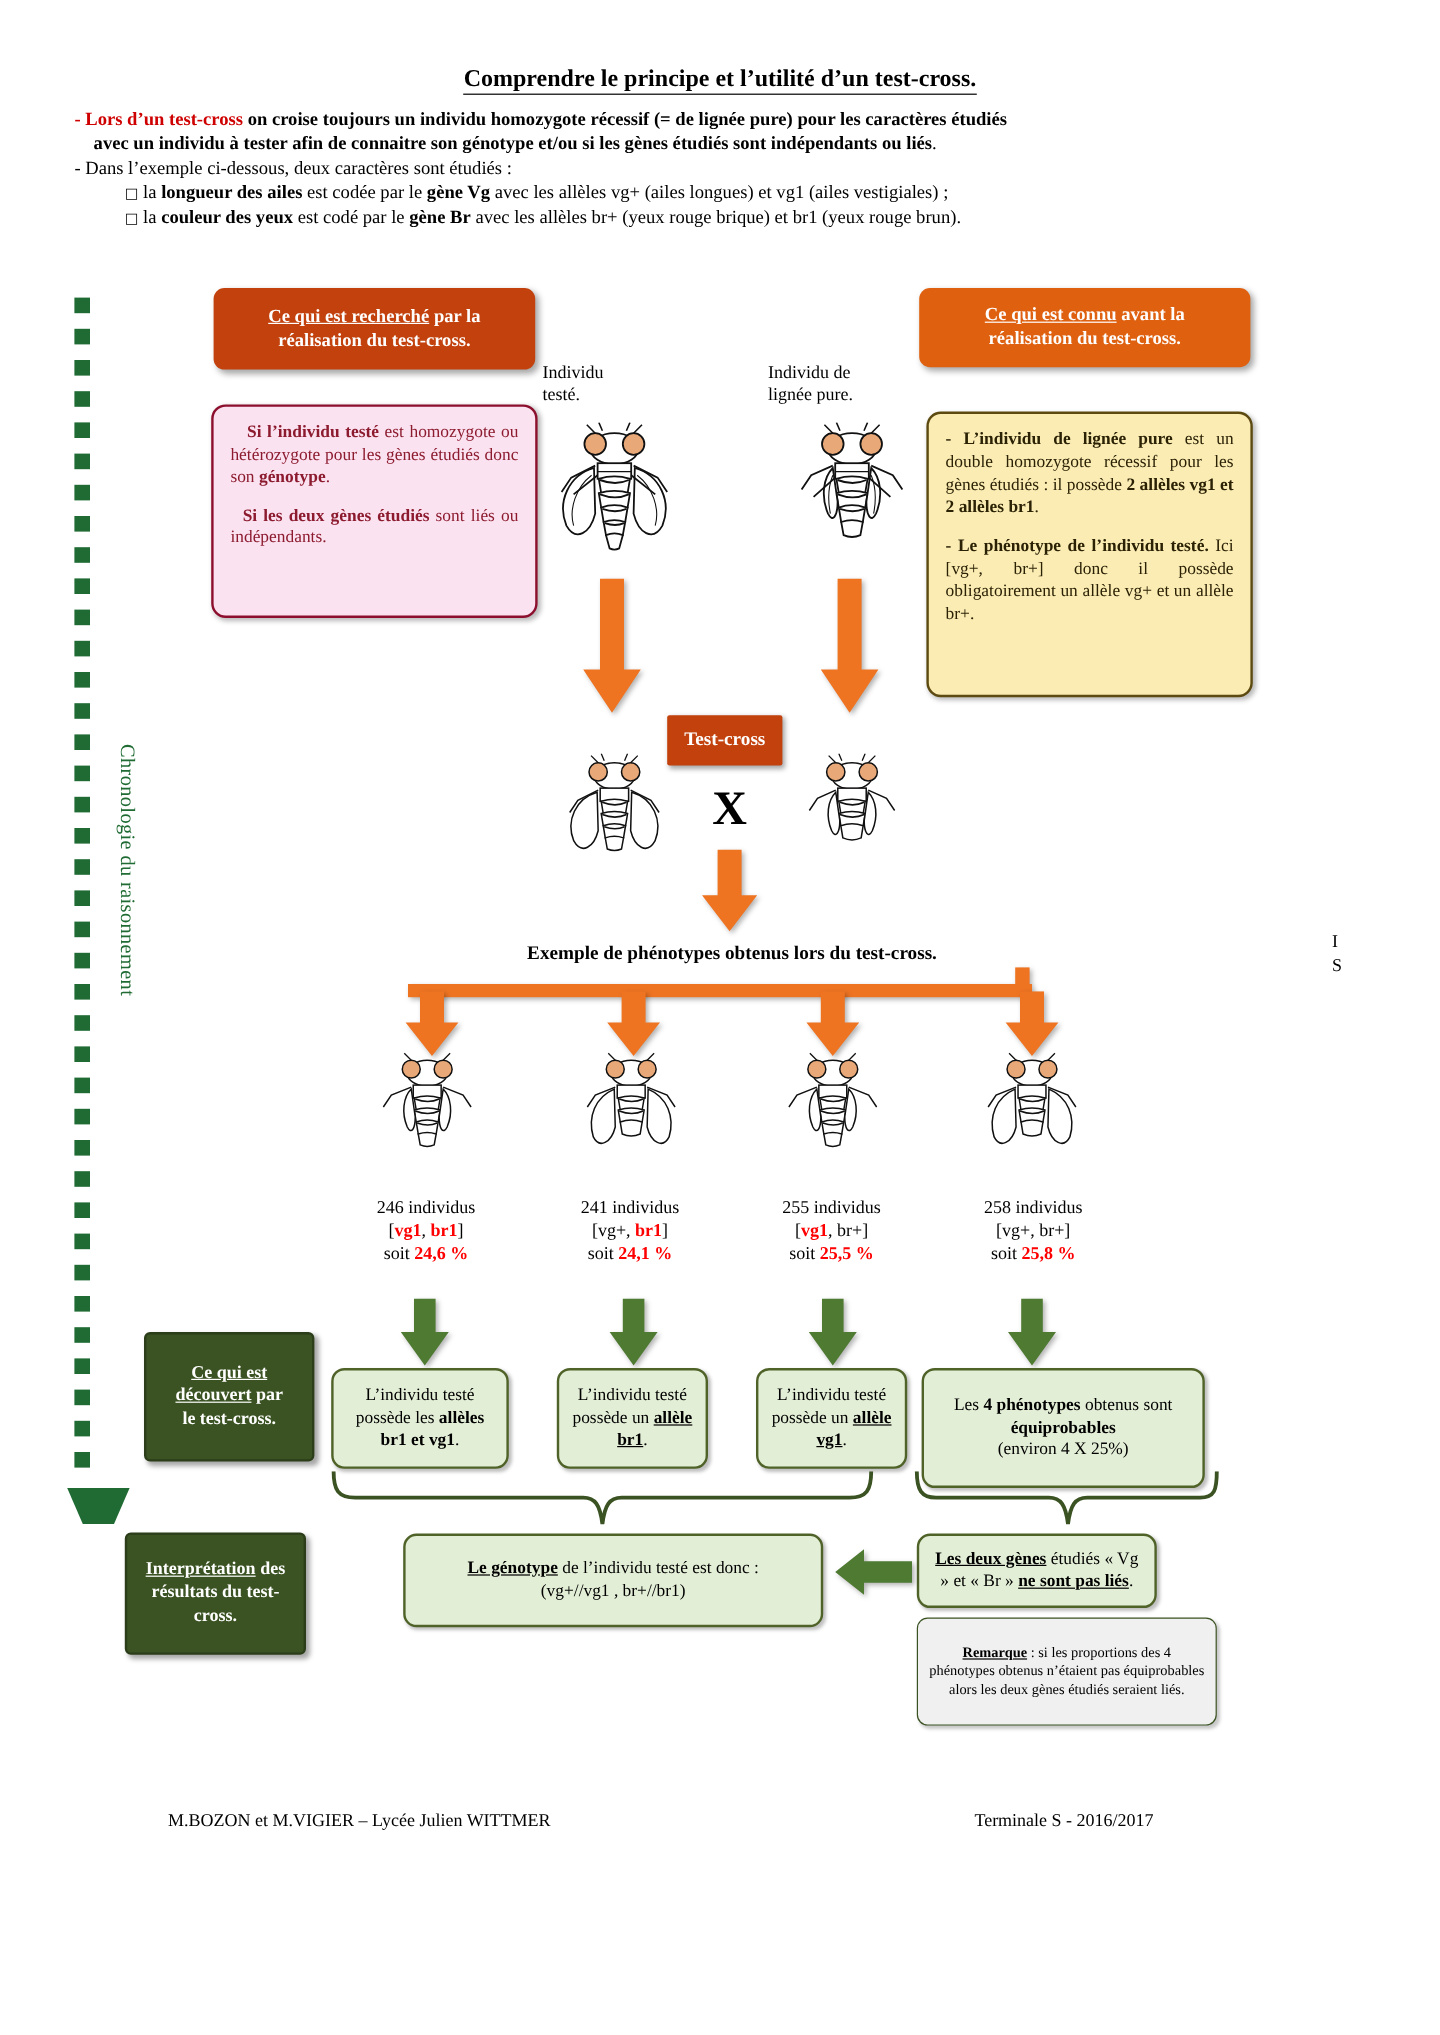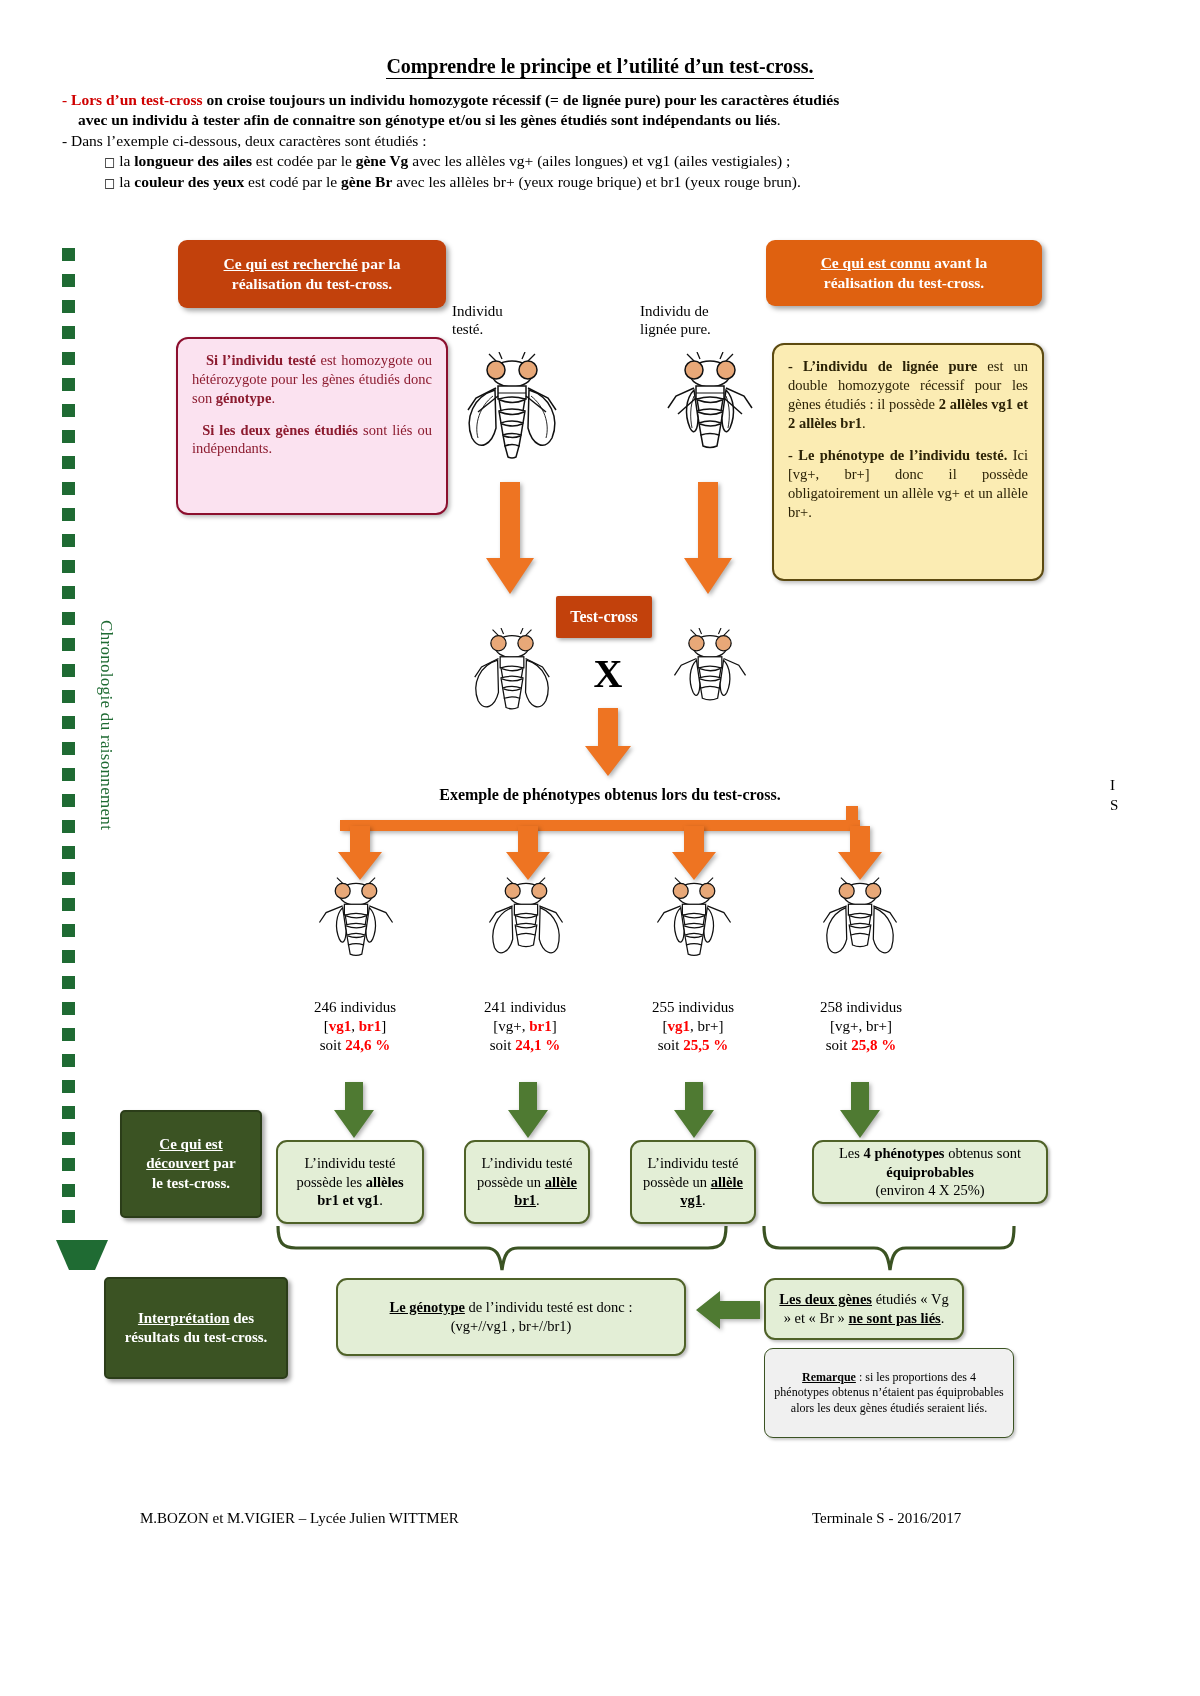--- a/index.html
+++ b/index.html
@@ -104,36 +104,36 @@
   .res .rb{color:#ff0000;font-weight:bold;}
 
   
   .dbox{
     position:absolute;box-sizing:border-box;background:#3b5323;border:2px solid #2b3d19;
     color:#fff;text-align:center;font-weight:bold;font-size:15px;line-height:1.28;
     border-radius:5px;display:flex;align-items:center;justify-content:center;padding:8px;
     box-shadow:3px 3px 4px rgba(0,0,0,.35);
   }
   #dbox1{left:120px;top:1110px;width:142px;height:108px;}
-  #dbox2{left:104px;top:1277px;width:184px;height:102px;}
+  #dbox2{left:104px;top:1277px;width:151px;height:102px;}
   .dbox u{text-decoration:underline;}
 
   
   .lbox{
     position:absolute;box-sizing:border-box;background:#e3eed6;border:2px solid #4f6228;
     border-radius:11px;text-align:center;font-size:14.5px;line-height:1.30;
     display:flex;align-items:center;justify-content:center;padding:8px 9px;
     box-shadow:2px 2px 3px rgba(0,0,0,.25);
   }
   .lbox b{font-weight:bold;}
   .lbox u{text-decoration:underline;}
   #lb1{left:276px;top:1140px;width:148px;height:84px;}
   #lb2{left:464px;top:1140px;width:126px;height:84px;}
   #lb3{left:630px;top:1140px;width:126px;height:84px;}
-  #lb4{left:812px;top:1140px;width:236px;height:64px;}
+  #lb4{left:768px;top:1140px;width:236px;height:100px;}
   #lb5{left:336px;top:1278px;width:350px;height:78px;}
   #lb6{left:764px;top:1278px;width:200px;height:62px;}
   #lb7{
     position:absolute;left:764px;top:1348px;width:250px;height:90px;
     box-sizing:border-box;background:#f0f0f0;border:1.6px solid #3b5323;border-radius:9px;
     font-size:12px;line-height:1.28;text-align:center;padding:7px 9px;
     display:flex;align-items:center;justify-content:center;
     box-shadow:2px 2px 3px rgba(0,0,0,.22);
   }
   #lb7 u{text-decoration:underline;font-weight:bold;}

